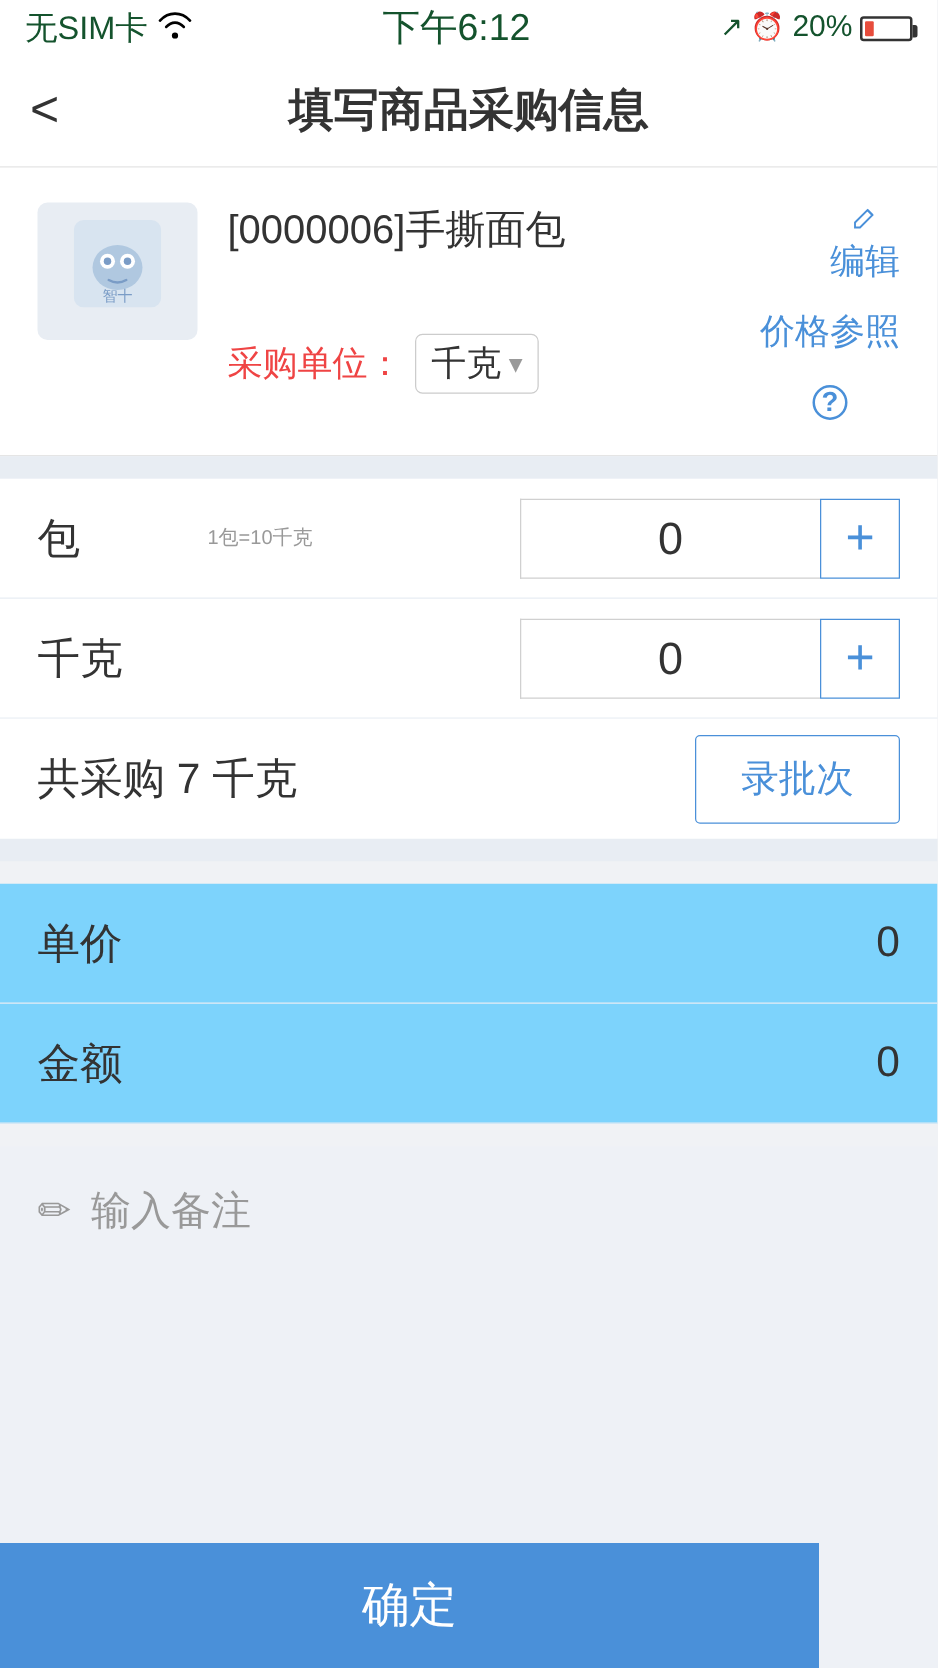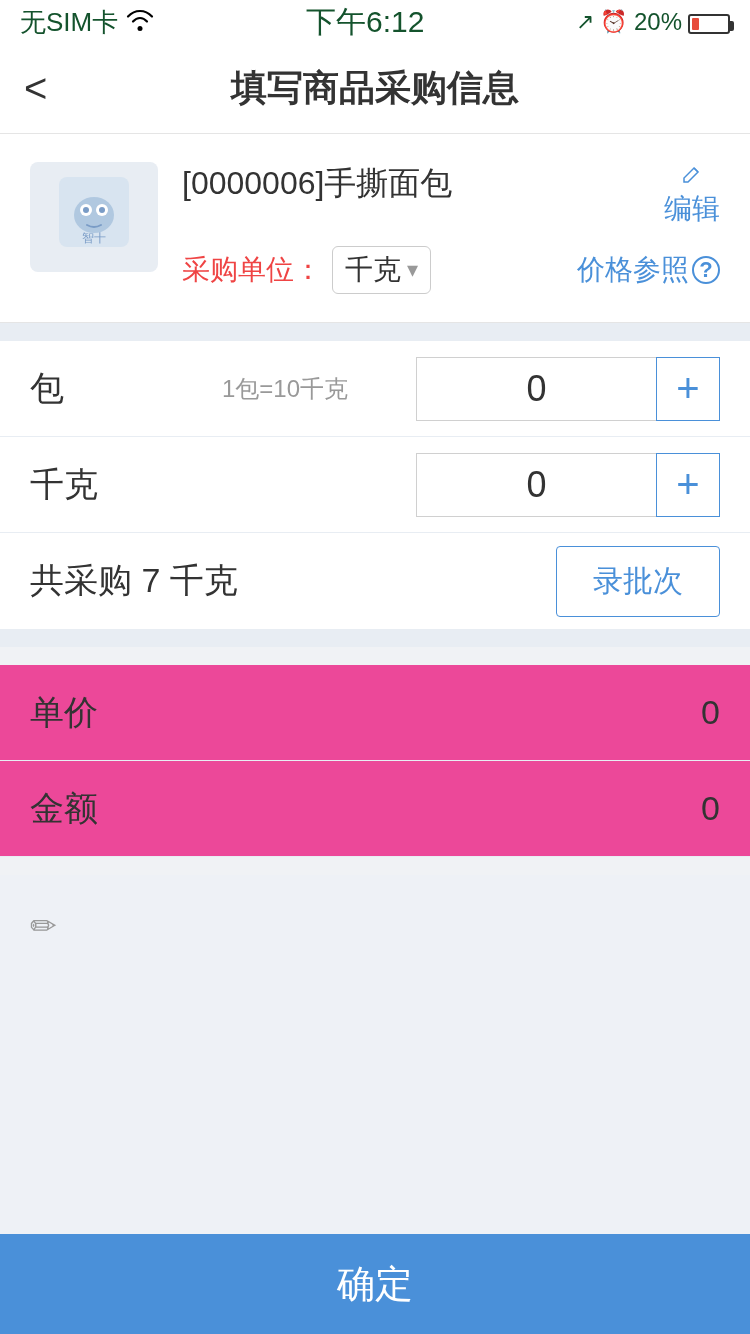--- a/index.html
+++ b/index.html
@@ -120,21 +120,22 @@
       font-size: 28px;
       color: #333;
       background: #fff;
       gap: 6px;
     }
     .price-ref {
       font-size: 28px;
       color: #4a90d9;
       display: flex;
       align-items: center;
-      gap: 3px;
+      gap: 24px;
+      flex-direction: column;
     }
     .price-ref-icon {
       width: 28px; height: 28px;
       border: 2px solid #4a90d9;
       border-radius: 50%;
       display: inline-flex;
       align-items: center;
       justify-content: center;
       font-size: 22px;
       font-weight: bold;
@@ -158,25 +159,24 @@
       padding: 0 30px;
       height: 96px;
       border-bottom: 1px solid #e8edf3;
     }
     .input-label {
       font-size: 34px;
       color: #333;
       min-width: 120px;
     }
     .input-sublabel {
-      font-size: 24px;
+      font-size: 16px;
       color: #999;
-      margin-left: 4px;
+      margin-left: 16px;
       flex: 1;
-      text-align: center;
     }
     .input-control {
       display: flex;
       align-items: center;
       gap: 0;
       margin-left: auto;
     }
     .number-input {
       width: 240px;
       height: 64px;
@@ -220,21 +220,21 @@
       color: #4a90d9;
       background: #fff;
       font-size: 30px;
       padding: 14px 36px;
       border-radius: 4px;
       cursor: pointer;
     }
 
     
     .price-section {
-      background: #ec4899;
+      background: #7dd3fc;
       margin-top: 18px;
     }
     .price-row {
       display: flex;
       align-items: center;
       justify-content: space-between;
       padding: 0 30px;
       height: 96px;
       border-bottom: 1px solid #e8edf3;
     }
@@ -271,21 +271,21 @@
     .content-area {
       flex: 1;
       background: #eef1f6;
       min-height: 300px;
     }
 
     
     .confirm-btn-wrapper {
       position: fixed;
       bottom: 0;
-      width: 750px;
+      width: 655px;
       height: 100px;
       background: #4a90d9;
       display: flex;
       align-items: center;
       justify-content: center;
       cursor: pointer;
     }
     .confirm-btn-text {
       font-size: 38px;
       color: #fff;
@@ -403,19 +403,20 @@
     <span class="price-row-value">0</span>
   </div>
   <div class="price-row">
     <span class="price-row-label">金额</span>
     <span class="price-row-value">0</span>
   </div>
 </div>
 
 <div class="remarks-section">
   <span class="remarks-icon">✏</span>
+  <span class="remarks-placeholder">输入备注</span>
 </div>
 
 <div class="content-area" style="height: 300px;"></div>
 
 <div class="confirm-btn-wrapper">
   <span class="confirm-btn-text">确定</span>
 </div>
 
 </body></html>

